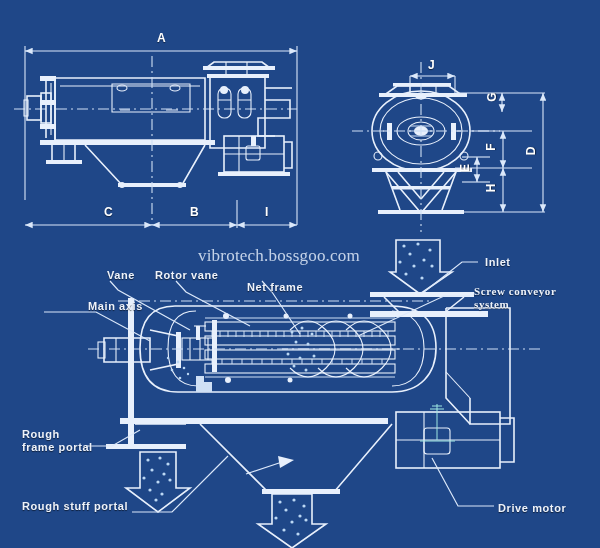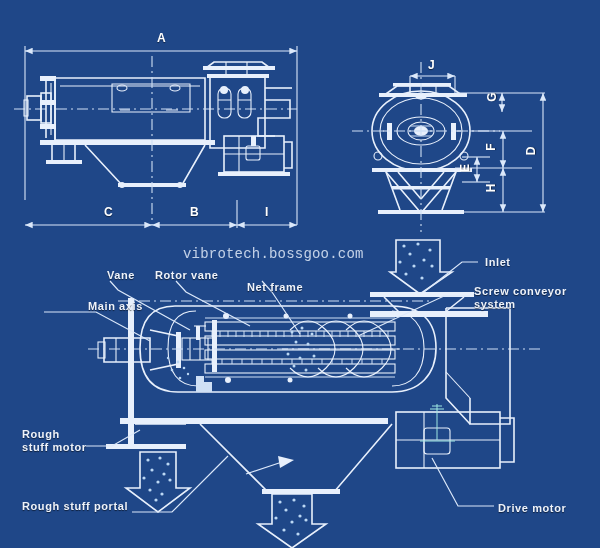--- a/index.html
+++ b/index.html
@@ -40,25 +40,25 @@
     font-weight: bold;
     font-size: 12px;
     text-shadow: 0 1px 1px rgba(0,0,0,.5);
   }
   .dim-lbl.rot {
     transform: rotate(-90deg);
     transform-origin: center center;
   }
   #watermark {
     position: absolute;
-    left: 183px;
+    left: 198px;
     top: 246px;
     color: rgba(232,240,252,0.82);
-    font-family: Liberation Mono, monospace;
-    font-size: 14px;
+    font-family: Liberation Serif, serif;
+    font-size: 17px;
     font-weight: normal;
     letter-spacing: 0.2px;
     white-space: nowrap;
     pointer-events: none;
   }
 </style>
 </head>
 <body>
 
 <div id="page" style="background: rgb(31, 71, 136);">
@@ -425,22 +425,22 @@
   <div class="dim-lbl rot" style="left:487px; top:140px;">F</div>
   <div class="dim-lbl rot" style="left:461px; top:161px;">E</div>
   <div class="dim-lbl rot" style="left:487px; top:181px;">H</div>
   <div class="dim-lbl rot" style="left:527px; top:144px;">D</div>
 
   <div class="lbl" style="left:44px; top:300px;margin-left:44px;">Main axis</div>
   <div class="lbl" style="left:107px; top:269px;">Vane</div>
   <div class="lbl" style="left:155px; top:269px;">Rotor vane</div>
   <div class="lbl" style="left:247px; top:269px;margin-top:12px;">Net frame</div>
   <div class="lbl" style="left:485px; top:256px;">Inlet</div>
-  <div class="lbl" style="left:474px; top:285px;">Screw conveyor
+  <div class="lbl" style="left:474px; top:285px;font-family:Liberation Serif, serif;">Screw conveyor
 system</div>
   <div class="lbl" style="left:22px; top:428px;">Rough
-stuff motor</div>
+frame portal</div>
   <div class="lbl" style="left:22px; top:500px;">Rough stuff portal</div>
   <div class="lbl" style="left:498px; top:502px;">Drive motor</div>
 
   <div id="watermark">vibrotech.bossgoo.com</div>
 
 </div>
 
 </body></html>

